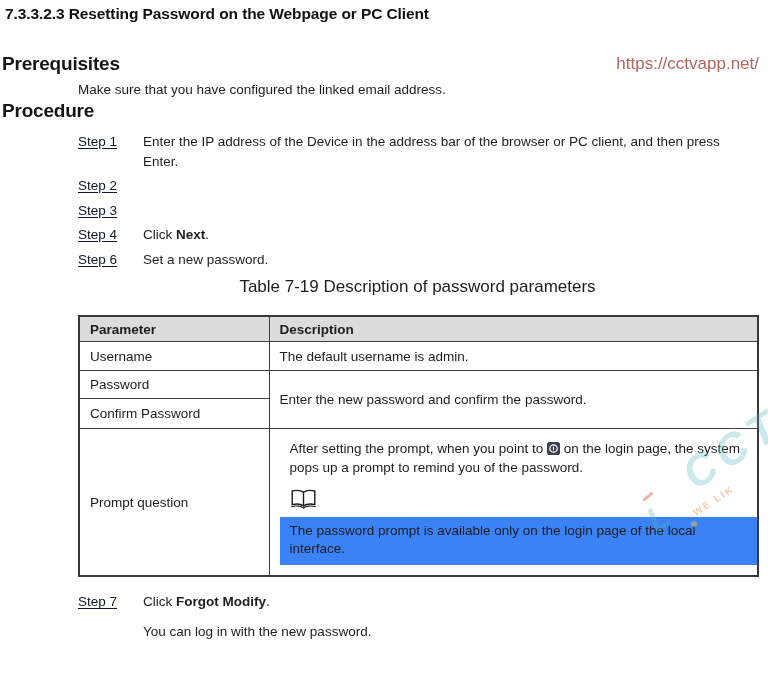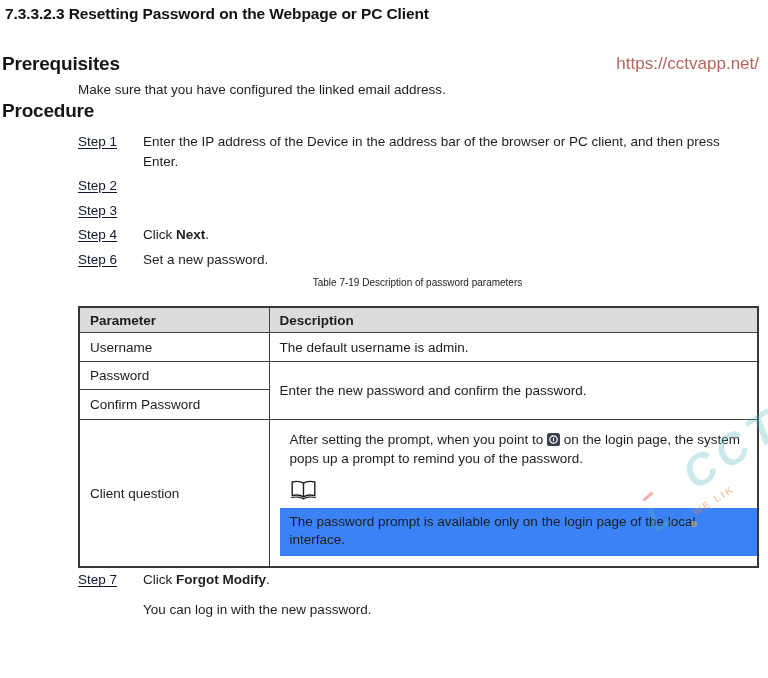--- a/index.html
+++ b/index.html
@@ -20,21 +20,21 @@
   .h2.prereq{margin:30px 0 0 2px;}
   .h2.proc{margin:3px 0 0 2px;}
   .body-indent{margin:7px 0 0 78px;font-size:13.5px;}
   .steps{margin-top:10px;}
   .step{display:flex;margin-bottom:5px;font-size:13.5px;line-height:1.45;}
   .step-label{
     display:inline-block;width:65px;margin-left:78px;flex:0 0 auto;
     text-decoration:underline;text-underline-offset:2px;color:#0f172a;
   }
   .step-text{display:inline-block;width:614px;}
-  .caption{margin:8px 0 4px 78px;width:679px;text-align:center;font-size:10px;}
+  .caption{margin:8px 0 4px 78px;width:679px;text-align:center;font-size:17px;}
   table.params{
     margin:18px 0 0 78px;width:679px;border-collapse:collapse;
     border:2px solid #383838;table-layout:fixed;font-size:13.5px;color:#1d1d1d;
   }
   table.params th,table.params td{
     border:1.5px solid #404040;padding:0 0 0 10px;text-align:left;
   }
   table.params col.c1{width:190px;}
   table.params col.c2{width:489px;}
   table.params th{
@@ -44,21 +44,21 @@
   td.r-pass{height:27px;vertical-align:middle;}
   td.r-conf{height:29px;vertical-align:middle;}
   td.vmid{vertical-align:middle;}
   td.prompt-cell{height:146px;vertical-align:top;padding:0;}
   .prompt-para{margin:11px 10px 0 10px;line-height:1.35;}
   .info-icon{display:inline-block;vertical-align:-2px;line-height:0;}
   .book-icon{margin:12px 0 0 10px;line-height:0;}
   .note-box{
     margin-top:7px;background:#3b82f6;padding:5px 10px 7px 10px;line-height:1.35;
   }
-  .step.step7{margin-top:2px;}
+  .step.step7{margin-top:15px;}
   .closing{margin:12px 3px 0 143px;font-size:13.5px;}
   
   .wm-big{
     position:absolute;top:424px;right:-18px;transform:rotate(-33deg);
     font-size:44px;font-weight:bold;font-style:italic;color:#57b4bb;opacity:0.30;
     letter-spacing:6px;pointer-events:none;
   }
   .wm-letter{
     position:absolute;top:498px;left:648px;transform:rotate(-33deg);
     font-size:34px;font-weight:bold;font-style:italic;color:#57b4bb;opacity:0.30;
@@ -131,21 +131,21 @@
       <td class="r-user">The default username is admin.</td>
     </tr>
     <tr>
       <td class="r-pass">Password</td>
       <td class="vmid" rowspan="2">Enter the new password and confirm the password.</td>
     </tr>
     <tr>
       <td class="r-conf">Confirm Password</td>
     </tr>
     <tr>
-      <td class="vmid">Client question</td>
+      <td class="vmid">Prompt question</td>
       <td class="prompt-cell">
         <div class="prompt-para"><span>After setting the prompt, when you point to </span><span class="info-icon"><svg width="13" height="13" viewBox="0 0 13 13">
                   <rect x="0" y="0" width="13" height="13" rx="2.6" fill="#3b414c"></rect>
                   <circle cx="6.5" cy="6.5" r="3.7" fill="none" stroke="#ffffff" stroke-width="1.2"></circle>
                   <rect x="5.95" y="4.7" width="1.1" height="3.6" fill="#ffffff"></rect>
                 </svg></span><span> on the login page, the system pops up a prompt to remind you of the password.</span></div>
         <div class="book-icon"><svg width="27" height="21" viewBox="0 0 27 21">
                 <path d="M13.5 3.2 C10.6 1.2 6.2 1 2.2 2 L2.2 15.6 C6.2 14.6 10.6 14.9 13.5 16.9 C16.4 14.9 20.8 14.6 24.8 15.6 L24.8 2 C20.8 1 16.4 1.2 13.5 3.2 Z" fill="none" stroke="#1d1d1d" stroke-width="1.4"></path>
                 <path d="M13.5 3.2 L13.5 16.9" stroke="#1d1d1d" stroke-width="1.4" fill="none"></path>
                 <path d="M1.2 17.8 C5.8 16.4 11.2 16.9 13.5 19 C15.8 16.9 21.2 16.4 25.8 17.8" fill="none" stroke="#1d1d1d" stroke-width="1.2"></path>

